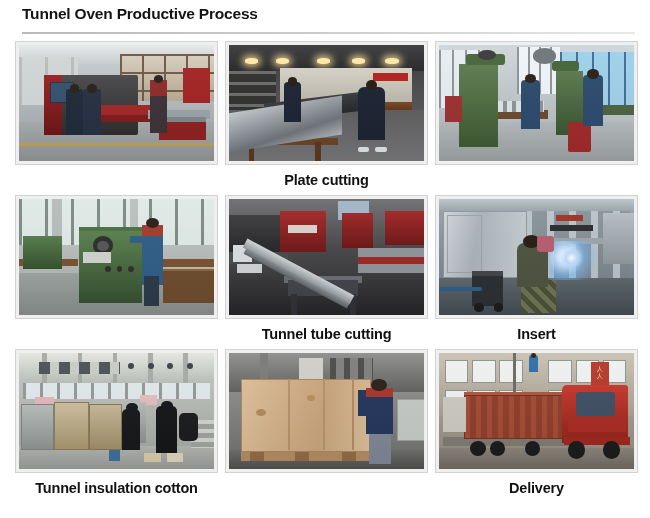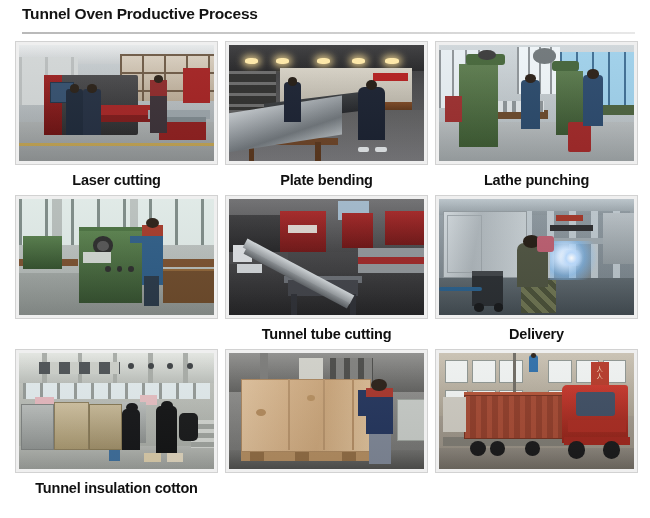--- a/index.html
+++ b/index.html
@@ -376,21 +376,20 @@
           <div class="l m1"></div>
             <div class="l m1h"></div>
           <div class="l m2"></div>
             <div class="l m2h"></div>
           <div class="l m3"></div>
             <div class="l m3r"></div>
             <div class="l m3h"></div>
           <div class="photo-overlay"></div>
         </div>
       </div>
-      <div class="caption">Laser cutting</div>
     </div>
 
     <div class="cell row-1">
       <div class="card">
         <div class="photo p2">
           <div class="l ceil"></div>
           <div class="l lamp lampA"></div>
             <div class="l lamp lampB"></div>
             <div class="l lamp lampC"></div>
           <div class="l lamp lampD"></div>
@@ -407,21 +406,21 @@
             <div class="l plate"></div>
           <div class="l wkA"></div>
             <div class="l wkAh"></div>
           <div class="l wkB"></div>
             <div class="l wkBh"></div>
           <div class="l shoe1"></div>
             <div class="l shoe2"></div>
           <div class="photo-overlay"></div>
         </div>
       </div>
-      <div class="caption">Plate bending</div>
+      <div class="caption">Plate cutting</div>
     </div>
 
     <div class="cell row-1">
       <div class="card">
         <div class="photo p3">
           <div class="l winL"></div>
             <div class="l winM"></div>
             <div class="l winR"></div>
           <div class="l fan"></div>
           <div class="l floor"></div>
@@ -435,21 +434,20 @@
           <div class="l parts"></div>
           <div class="l redc"></div>
             <div class="l redc2"></div>
           <div class="l wkA"></div>
             <div class="l wkAh"></div>
           <div class="l wkB"></div>
             <div class="l wkBh"></div>
           <div class="photo-overlay"></div>
         </div>
       </div>
-      <div class="caption">Lathe punching</div>
     </div>
 
     <div class="cell row-2">
       <div class="card">
         <div class="photo p4">
           <div class="l win"></div>
             <div class="l col1"></div>
             <div class="l col2"></div>
           <div class="l floor"></div>
           <div class="l bench"></div>
@@ -524,21 +522,21 @@
           <div class="l whl1"></div>
             <div class="l whl2"></div>
             <div class="l hose"></div>
           <div class="l wkleg"></div>
             <div class="l wk"></div>
             <div class="l wkh"></div>
             <div class="l mask"></div>
           <div class="photo-overlay"></div>
         </div>
       </div>
-      <div class="caption">Delivery</div>
+      <div class="caption">Insert</div>
     </div>
 
     <div class="cell row-3">
       <div class="card">
         <div class="photo p7">
           <div class="l ceil"></div>
           <div class="l beam bA"></div>
             <div class="l beam bB"></div>
             <div class="l beam bC"></div>
           <div class="l beam bD"></div>
@@ -630,16 +628,17 @@
             <div class="l tgrill"></div>
             <div class="l tbump"></div>
           <div class="l whA"></div>
             <div class="l whB"></div>
             <div class="l whC"></div>
           <div class="l whD"></div>
             <div class="l whE"></div>
           <div class="photo-overlay"></div>
         </div>
       </div>
+      <div class="caption">Delivery</div>
     </div>
 
   </div>
 </div>
 
 </body></html>

